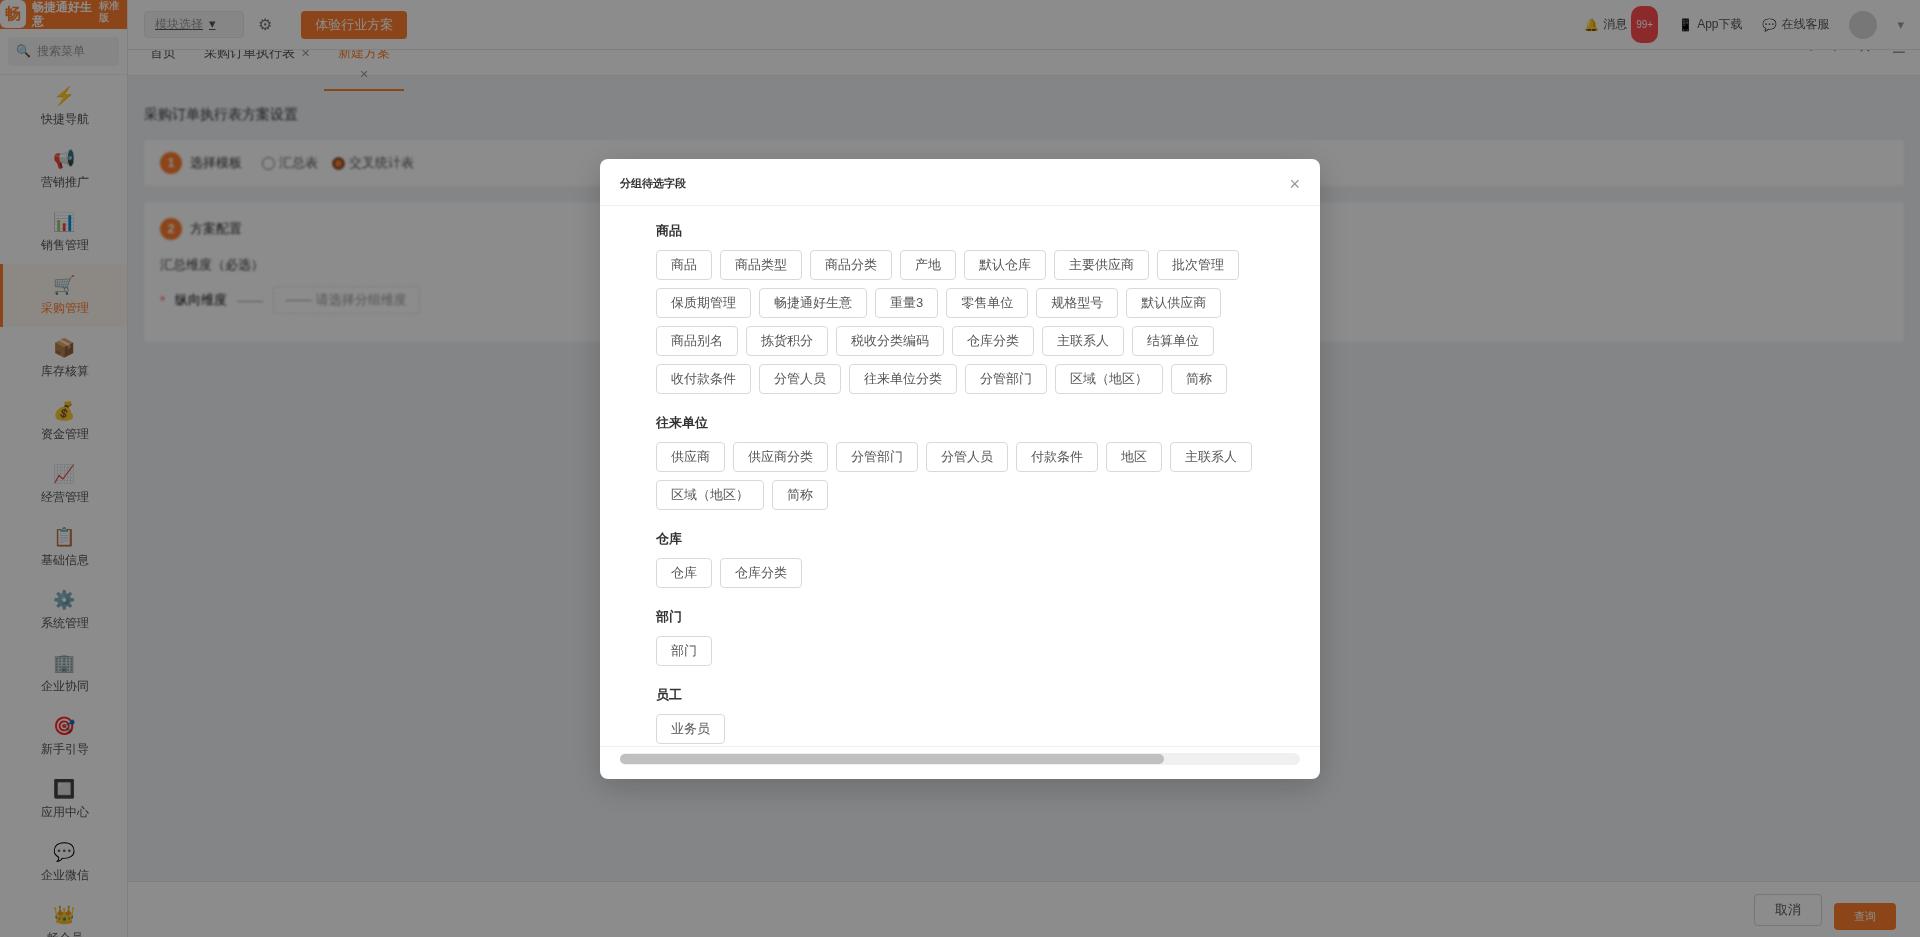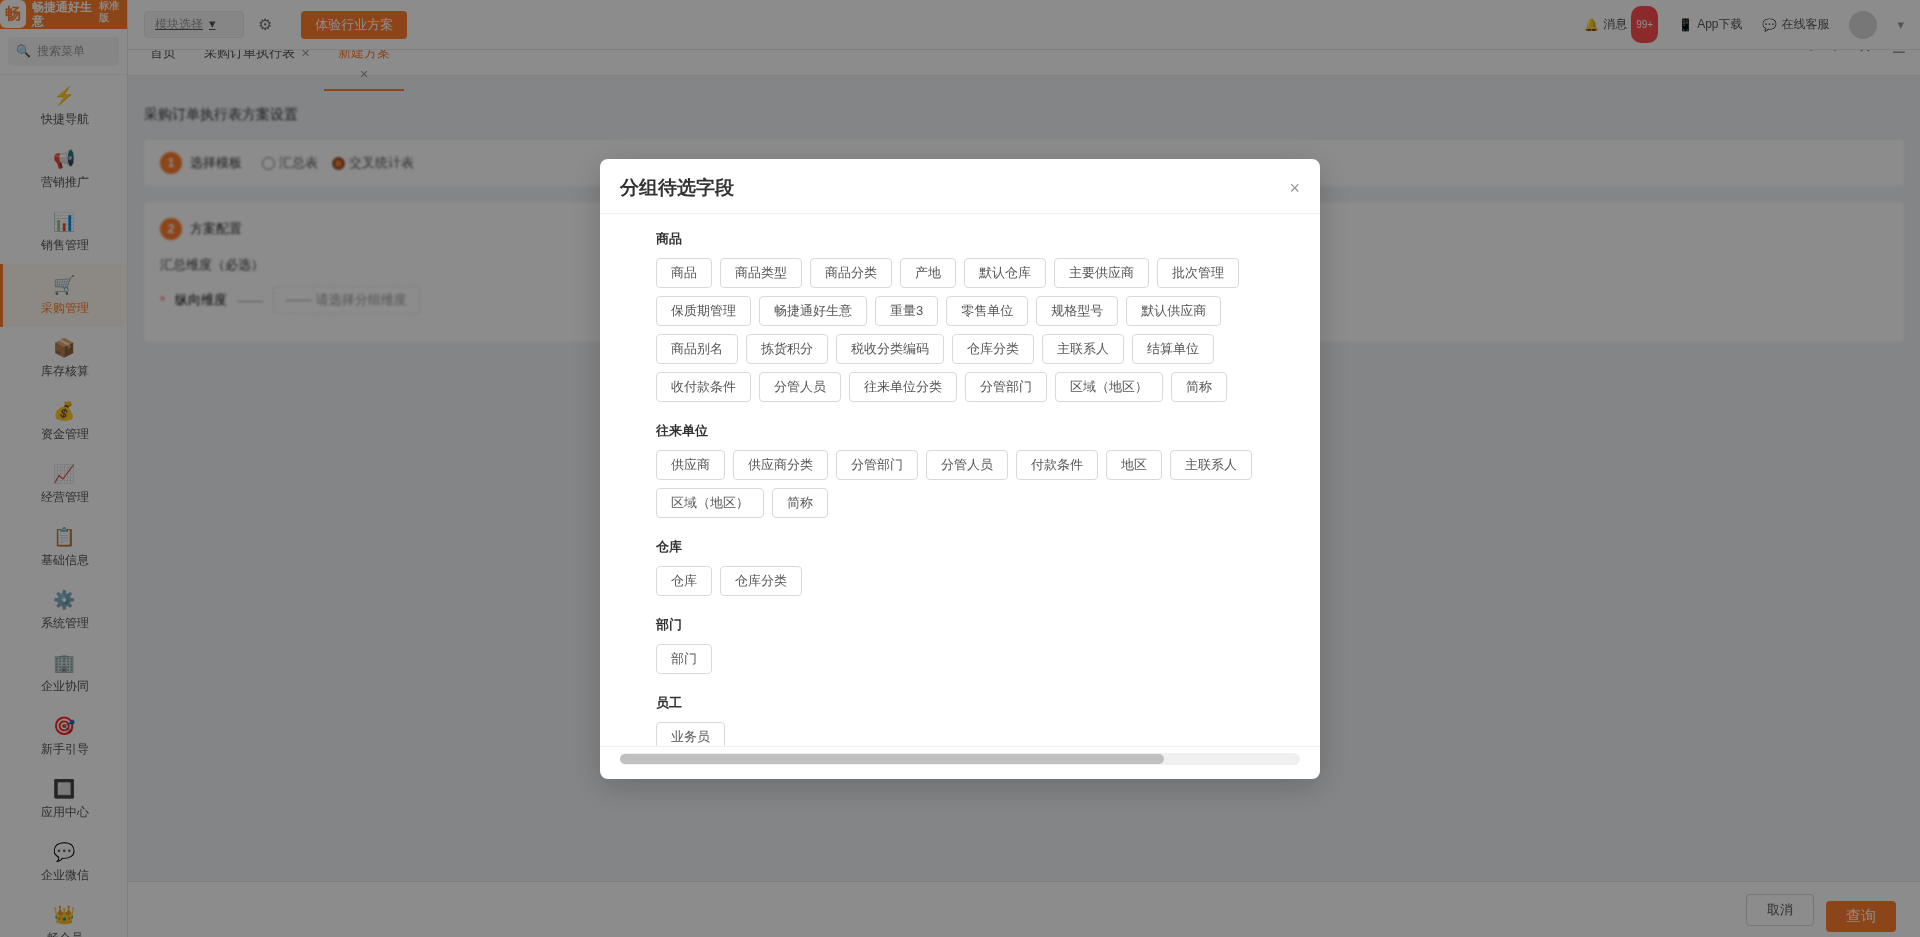--- a/index.html
+++ b/index.html
@@ -99,21 +99,21 @@
       display: flex; align-items: center; justify-content: center;
     }
     .modal {
       background: #fff; border-radius: 8px; width: 720px; max-height: 620px;
       display: flex; flex-direction: column; box-shadow: 0 8px 32px rgba(0,0,0,0.2);
     }
     .modal-header {
       display: flex; align-items: center; justify-content: space-between;
       padding: 16px 20px 12px; border-bottom: 1px solid #f0f0f0;
     }
-    .modal-title { font-size: 19px; color: #333; font-weight: 600; }
+    .modal-title { font-size: 11px; color: #333; font-weight: 600; }
     .modal-close { cursor: pointer; color: #999; font-size: 18px; line-height: 1; }
     .modal-body {
       flex: 1; overflow-y: auto; padding: 16px 20px;
       scrollbar-width: thin;
       margin-left: 36px;
     }
     .modal-body::-webkit-scrollbar { width: 6px; }
     .modal-body::-webkit-scrollbar-thumb { background: #d9d9d9; border-radius: 3px; }
 
     
@@ -136,21 +136,21 @@
     }
     .modal-hscroll-thumb {
       position: absolute; left: 0; top: 1px; height: 10px; width: 80%; background: #c0c0c0; border-radius: 5px;
     }
     .btn-cancel {
       padding: 6px 20px; border: 1px solid #d9d9d9; border-radius: 4px; background: #fff;
       cursor: pointer; font-size: 13px; color: #555;
     }
     .btn-confirm {
       padding: 6px 20px; border: none; border-radius: 4px; background: #ff7d2e;
-      cursor: pointer; font-size: 15px; color: #fff; margin-top: 13px;
+      cursor: pointer; font-size: 11px; color: #fff; margin-top: 13px;
     }
 
     
     .bottom-bar {
       position: fixed; bottom: 0; left: 128px; right: 0; height: 56px; background: #fff;
       border-top: 1px solid #e8e8e8; display: flex; align-items: center; justify-content: flex-end;
       padding: 0 24px; gap: 12px; z-index: 200;
     }
 
     

